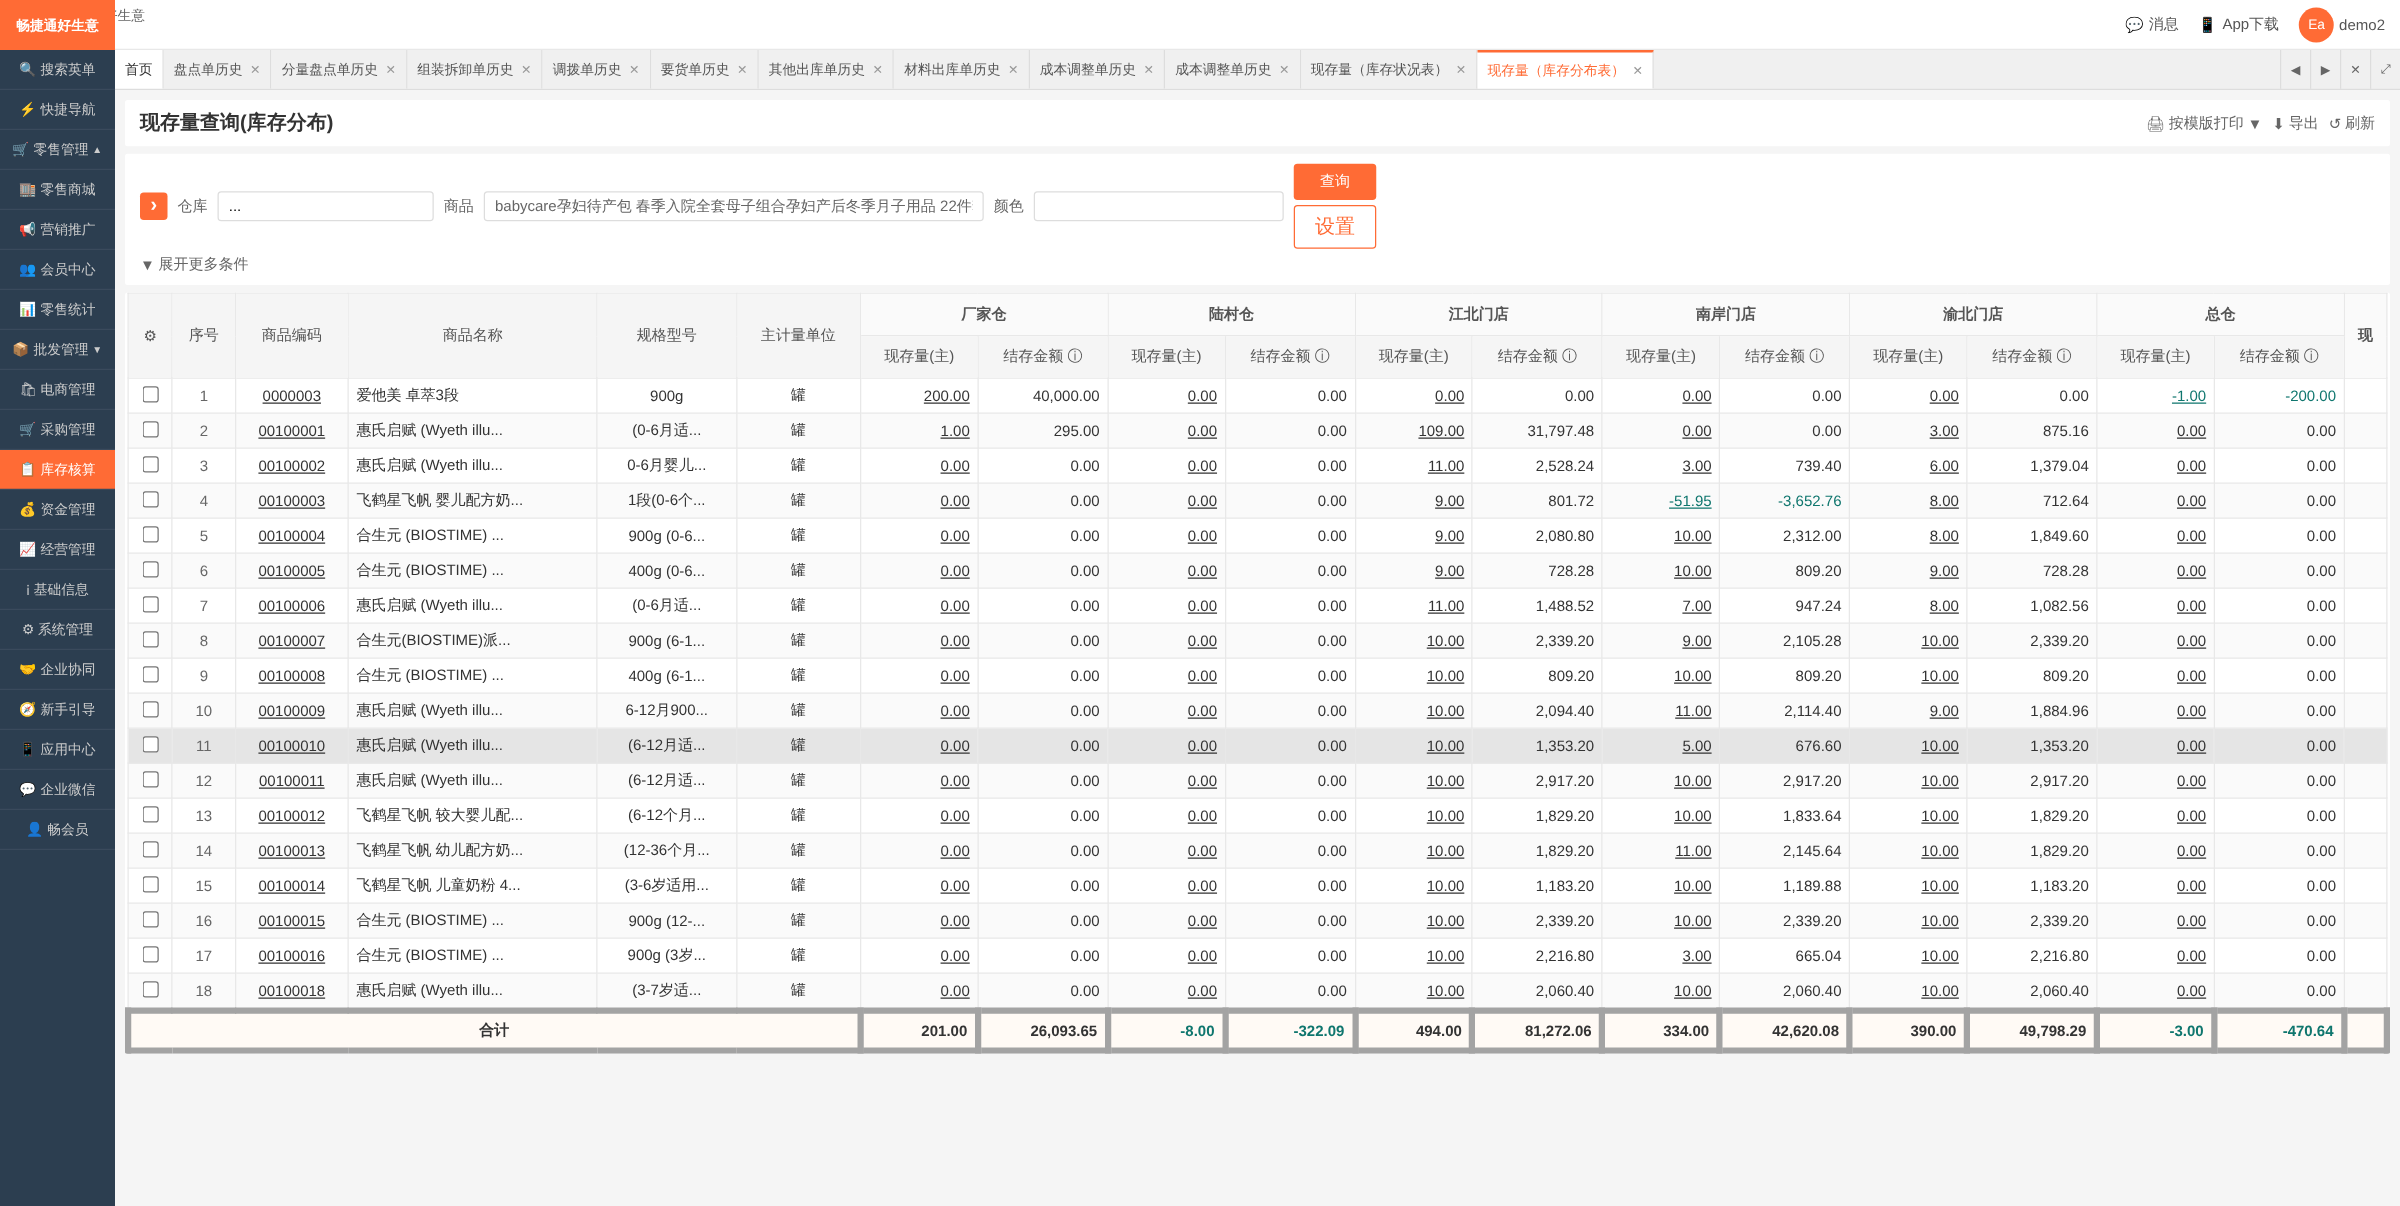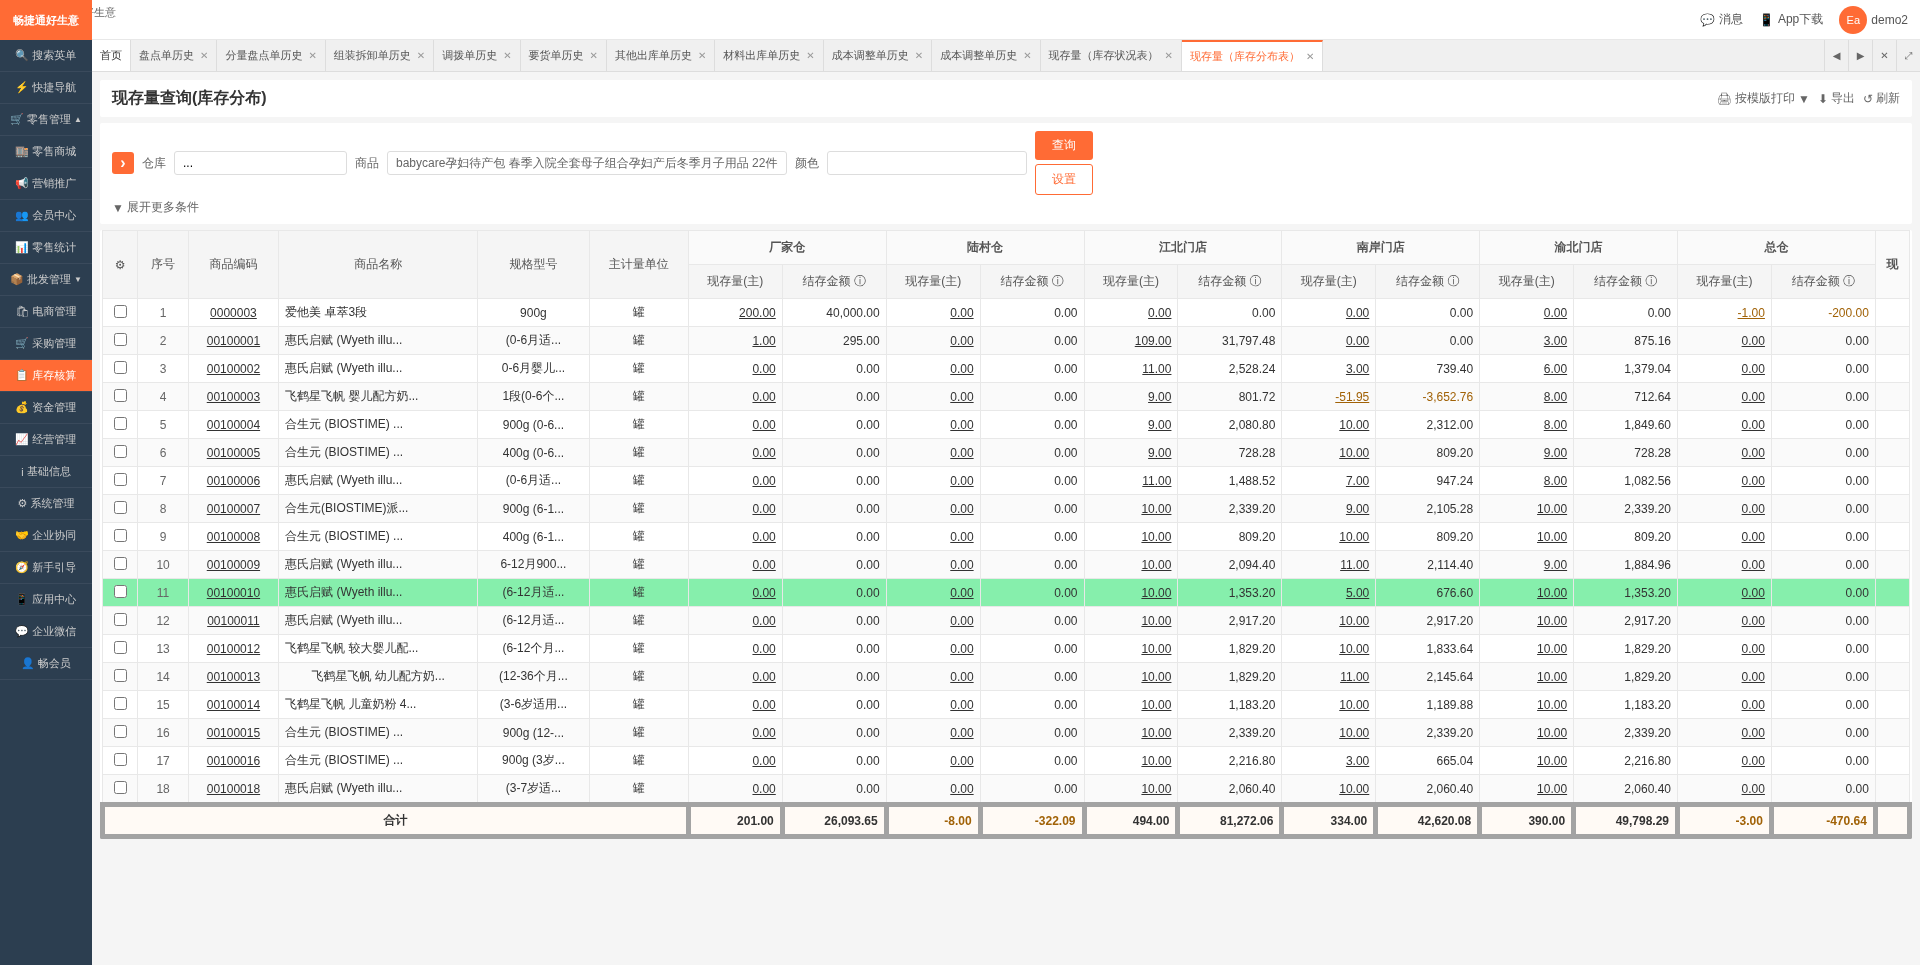--- a/index.html
+++ b/index.html
@@ -187,21 +187,21 @@
       margin-top: 4px;
     }
     .query-btn {
       background: #ff6b35; color: white;
       border: none; padding: 6px 16px; border-radius: 3px;
       cursor: pointer; font-size: 12px;
     }
     .setting-btn {
       background: white; color: #ff6b35;
       border: 1px solid #ff6b35; padding: 6px 16px; border-radius: 3px;
-      cursor: pointer; font-size: 12px; text-align: center;
+      cursor: pointer; font-size: 16px; text-align: center;
     }
     .filter-actions-col {
       display: flex; flex-direction: column; gap: 4px;
     }
 
     
     .table-container {
       background: #fff;
       border-radius: 2px;
       overflow: auto;
@@ -228,21 +228,21 @@
       background: #fafafa;
       font-weight: bold;
     }
     td {
       padding: 5px 6px;
       text-align: center;
       border: 1px solid #e8e8e8;
       white-space: nowrap;
     }
     .td-underline { text-decoration: underline; color: #333; }
-    .td-red { color: #a16207; }
+    .td-red { color: #0f766e; }
     .td-num { text-align: right; }
     .row-index { color: #666; }
     tfoot td {
       background: #fffaf5;
       font-weight: bold;
       border: 5px solid #a3a3a3;
       padding: 5px 6px;
     }
   </style>
 </head>
@@ -702,21 +702,21 @@
     <td class="td-num td-underline">10.00</td>
     <td class="td-num">2,094.40</td>
     <td class="td-num td-underline">11.00</td>
     <td class="td-num">2,114.40</td>
     <td class="td-num td-underline">9.00</td>
     <td class="td-num">1,884.96</td>
     <td class="td-num td-underline">0.00</td>
     <td class="td-num">0.00</td>
     <td></td>
   </tr>
-          <tr style="background: #86efac;">
+          <tr style="background: #e5e5e5;">
     <td><input type="checkbox" style=""></td>
     <td class="row-index">11</td>
     <td class="td-underline">00100010</td>
     <td style="text-align:left;">惠氏启赋 (Wyeth illu...</td>
     <td>(6-12月适...</td>
     <td>罐</td>
     <td class="td-num td-underline">0.00</td>
     <td class="td-num">0.00</td>
     <td class="td-num td-underline">0.00</td>
     <td class="td-num">0.00</td>
@@ -769,21 +769,21 @@
     <td class="td-num td-underline">10.00</td>
     <td class="td-num">1,829.20</td>
     <td class="td-num td-underline">0.00</td>
     <td class="td-num">0.00</td>
     <td></td>
   </tr>
           <tr style="background: rgb(250, 250, 250);">
     <td><input type="checkbox" style=""></td>
     <td class="row-index">14</td>
     <td class="td-underline">00100013</td>
-    <td style="text-align:center;margin-top:48px;">飞鹤星飞帆 幼儿配方奶...</td>
+    <td style="text-align:left;margin-top:48px;">飞鹤星飞帆 幼儿配方奶...</td>
     <td>(12-36个月...</td>
     <td>罐</td>
     <td class="td-num td-underline">0.00</td>
     <td class="td-num">0.00</td>
     <td class="td-num td-underline">0.00</td>
     <td class="td-num">0.00</td>
     <td class="td-num td-underline">10.00</td>
     <td class="td-num">1,829.20</td>
     <td class="td-num td-underline">11.00</td>
     <td class="td-num">2,145.64</td>

